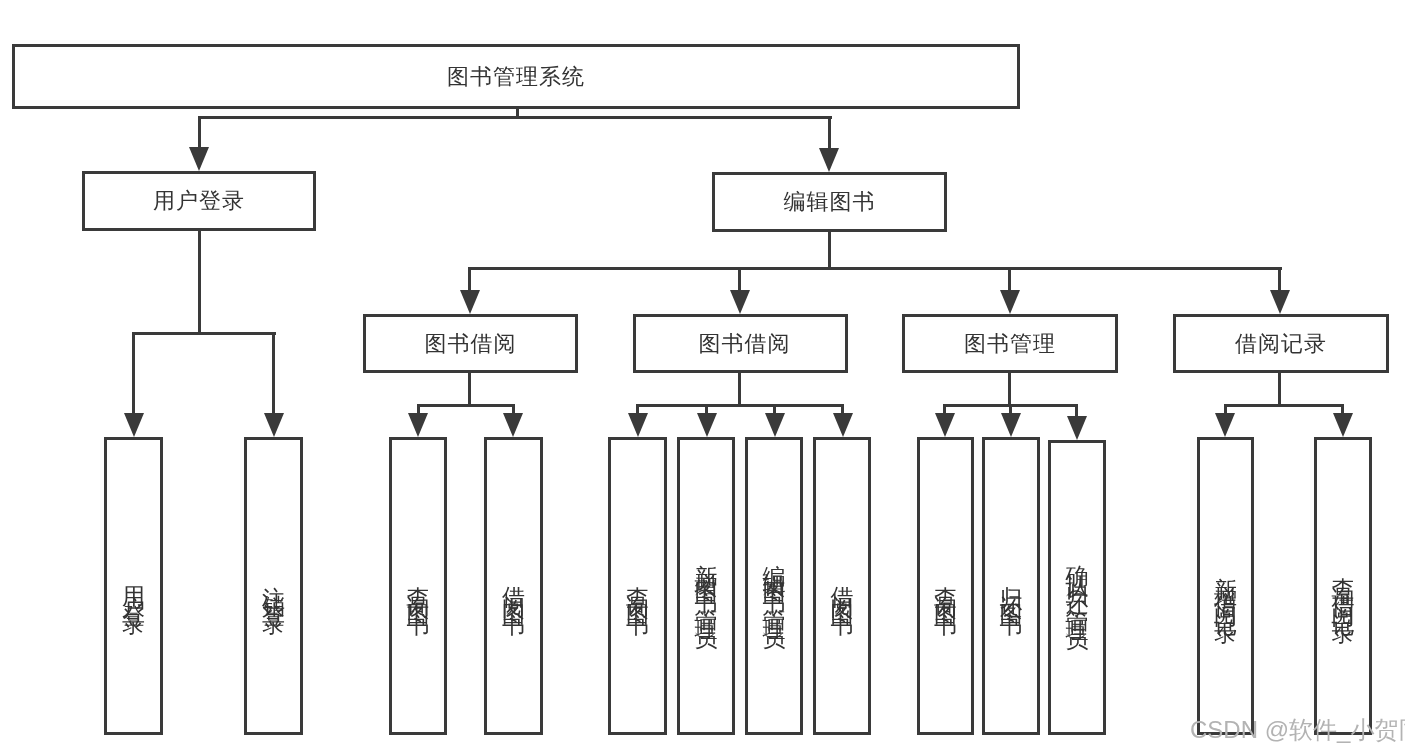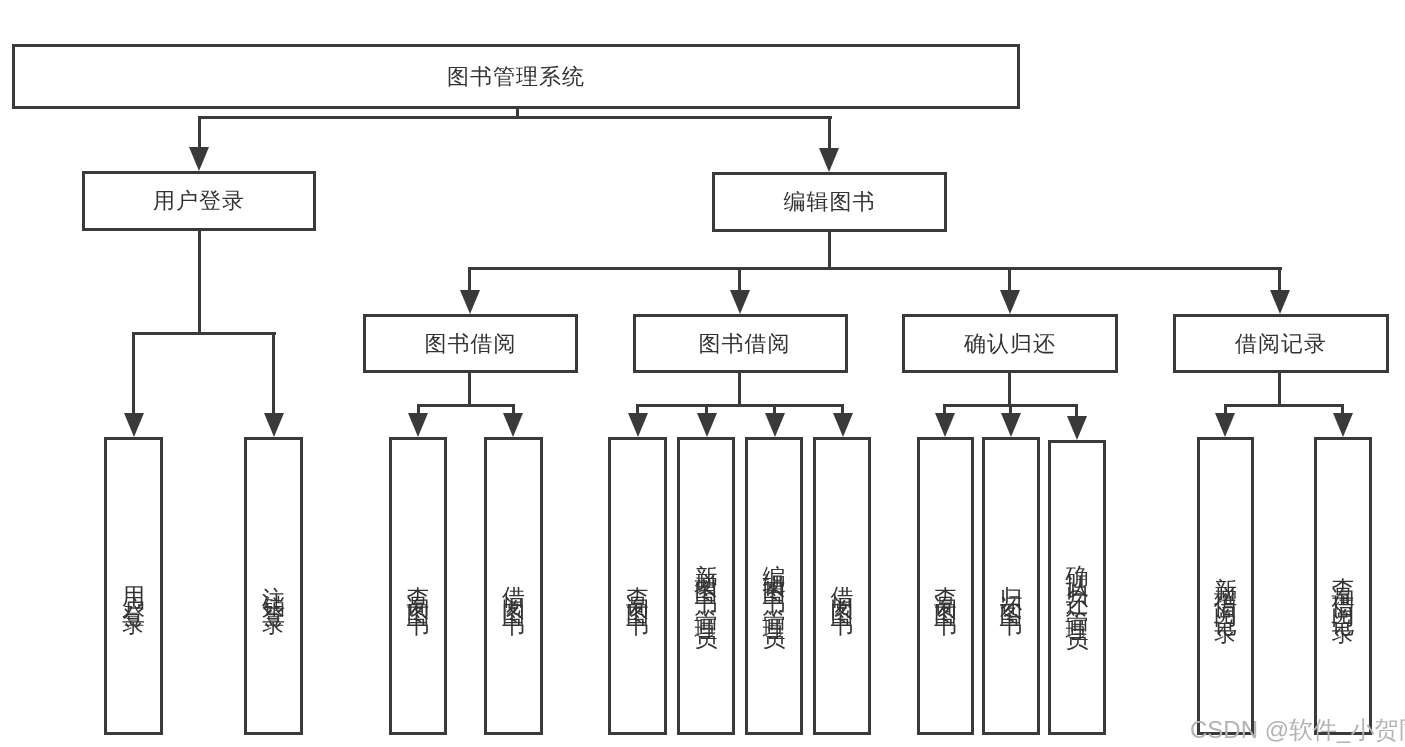--- a/index.html
+++ b/index.html
@@ -136,21 +136,21 @@
     <span>编辑图书</span>
   </div>
 
   <div class="node h" style="left:363px; top:314px; width:215px; height:59px;">
     <span>图书借阅</span>
   </div>
   <div class="node h" style="left:633px; top:314px; width:215px; height:59px;padding-left:8px;">
     <span>图书借阅</span>
   </div>
   <div class="node h" style="left:902px; top:314px; width:216px; height:59px;">
-    <span>确认归还</span>
+    <span>图书管理</span>
   </div>
   <div class="node h" style="left:1173px; top:314px; width:216px; height:59px;">
     <span>借阅记录</span>
   </div>
 
   <div class="node v" style="left:104px; top:437px; width:59px; height:298px;">
     <span>用户登录</span>
   </div>
   <div class="node v" style="left:244px; top:437px; width:59px; height:298px;">
     <span>注销登录</span>

